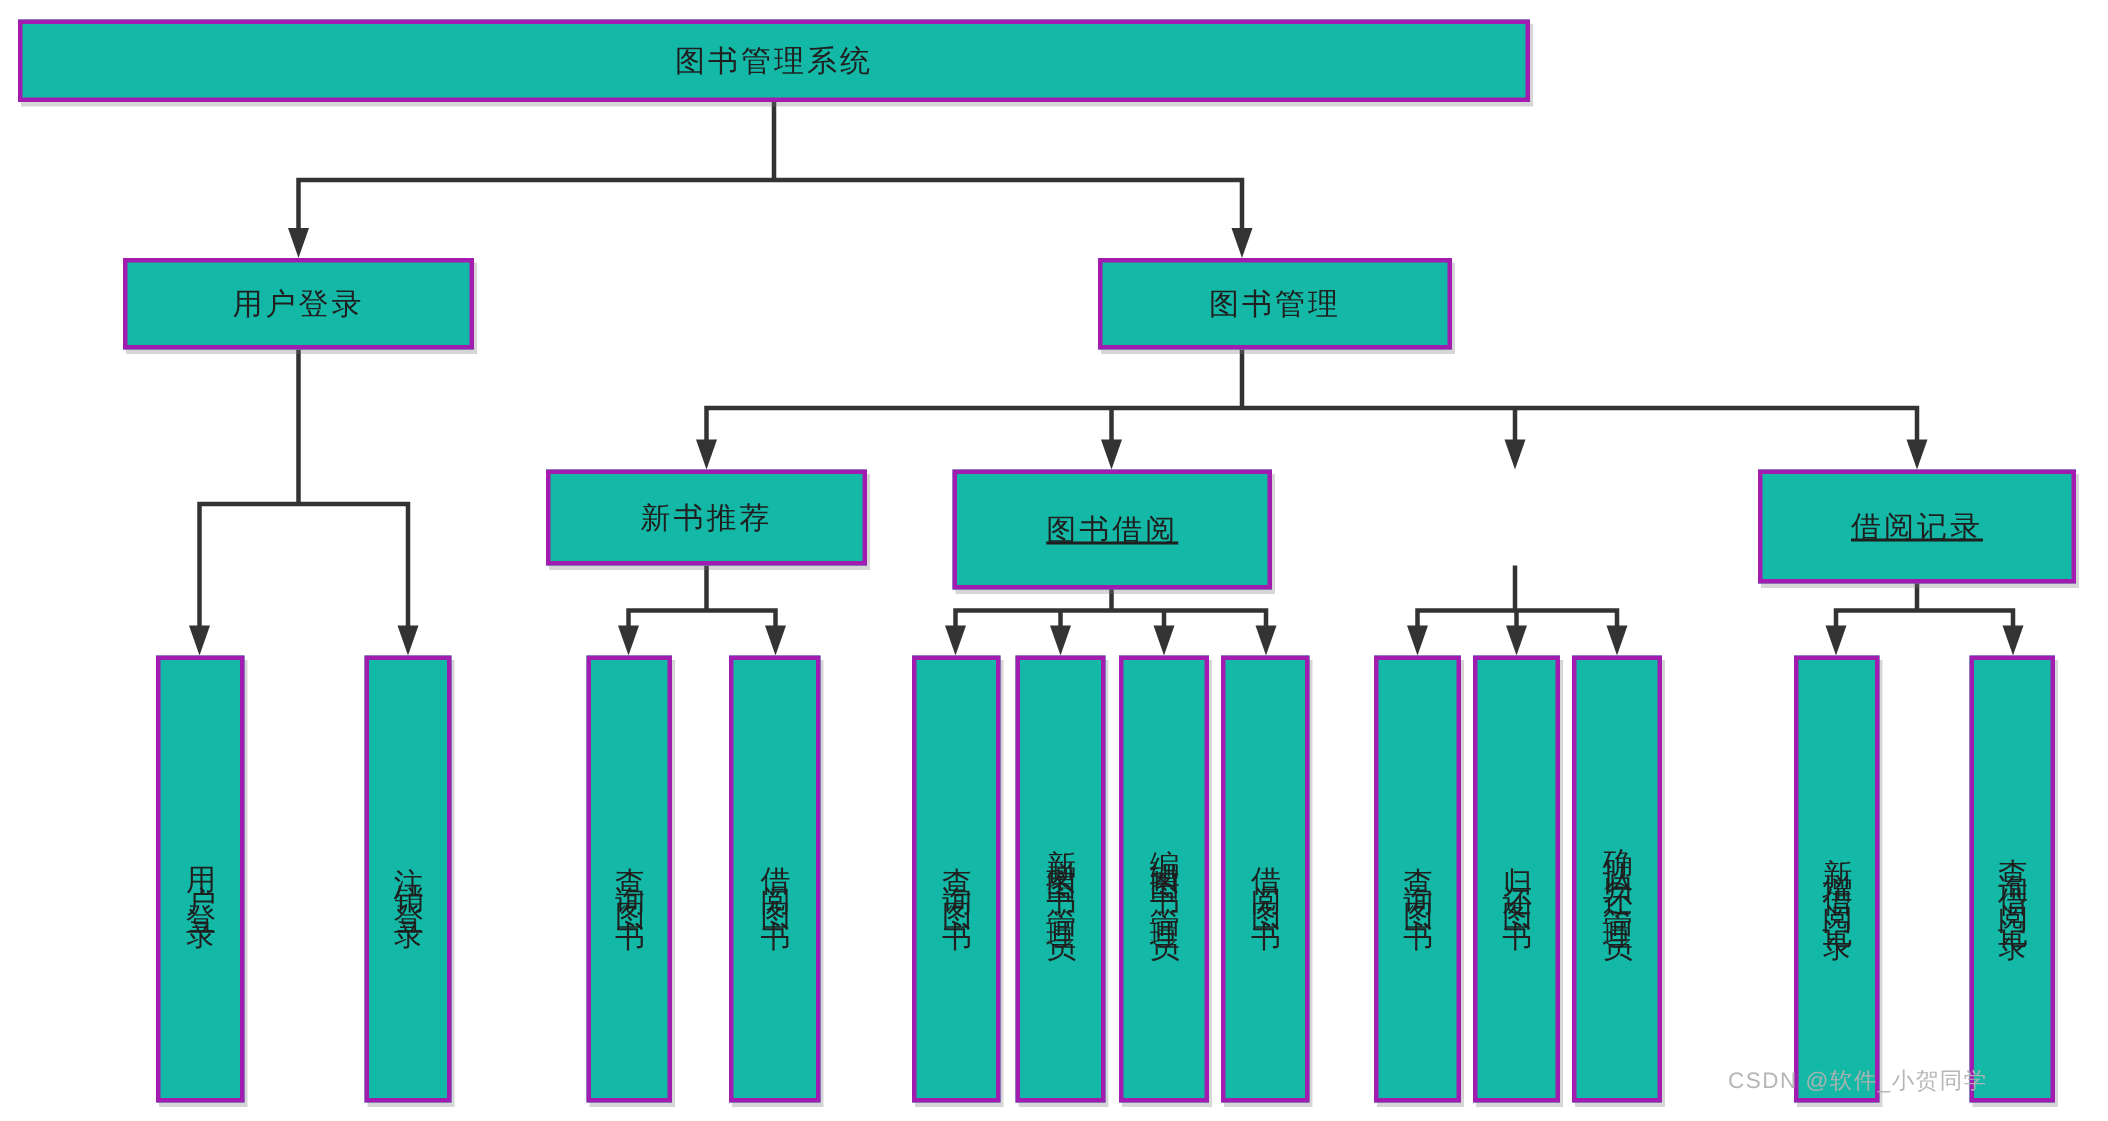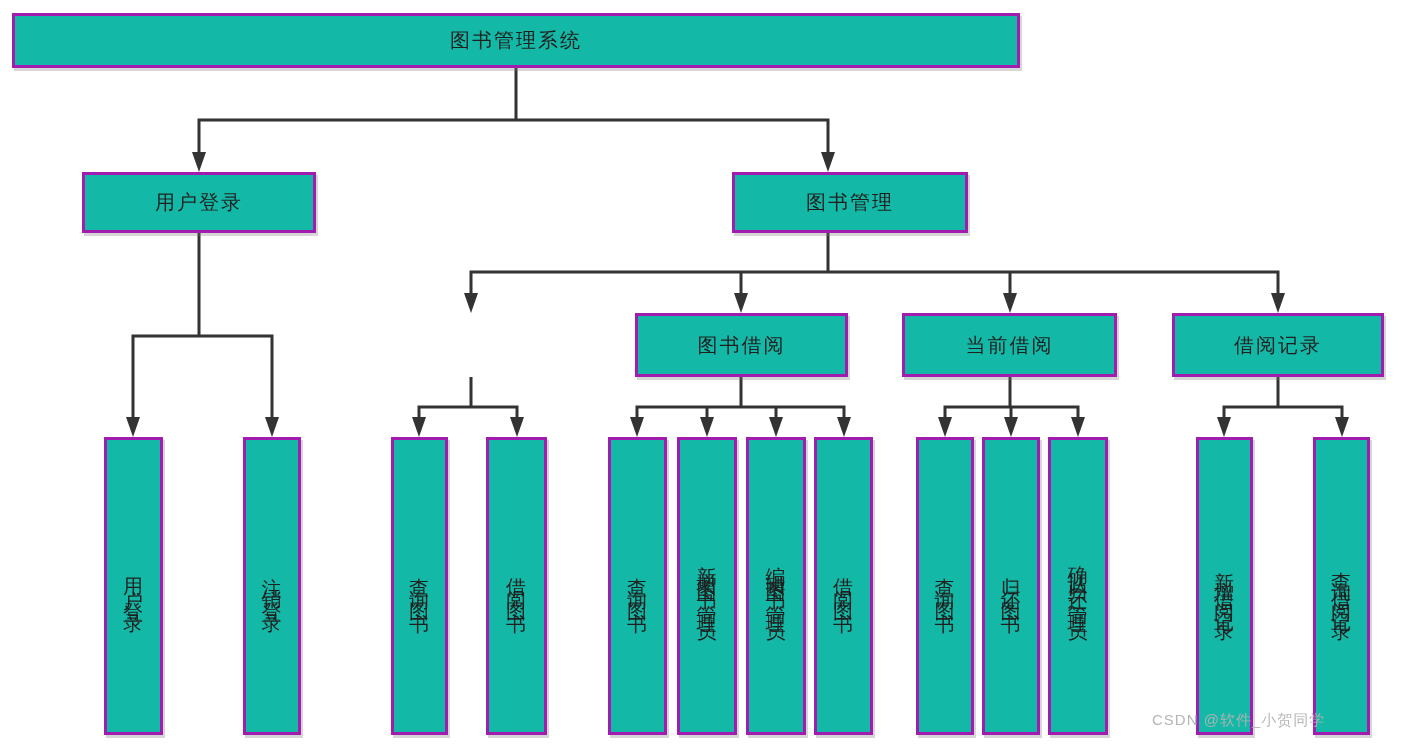--- a/index.html
+++ b/index.html
@@ -100,27 +100,27 @@
     <span>图书管理系统</span>
   </div>
 
   <div class="box hbox" style="left:82px;top:172px;width:234px;height:61px;">
     <span>用户登录</span>
   </div>
   <div class="box hbox" style="left:732px;top:172px;width:236px;height:61px;">
     <span>图书管理</span>
   </div>
 
-  <div class="box hbox" style="left:635px;top:313px;width:213px;height:64px;">
+  <div class="box hbox" style="left:364px;top:313px;width:214px;height:64px;">
+    <span>新书推荐</span>
+  </div>
+  <div class="box hbox" style="left:635px;top:313px;width:213px;height:80px;text-decoration:underline;">
     <span>图书借阅</span>
   </div>
-  <div class="box hbox" style="left:902px;top:313px;width:215px;height:64px;">
-    <span>当前借阅</span>
-  </div>
-  <div class="box hbox" style="left:1172px;top:313px;width:212px;height:64px;">
+  <div class="box hbox" style="left:1172px;top:313px;width:212px;height:76px;text-decoration:underline;">
     <span>借阅记录</span>
   </div>
 
   <div class="box vbox" style="left:104px;top:437px;width:59px;height:298px;">
     <span>用户登录</span>
   </div>
   <div class="box vbox" style="left:243px;top:437px;width:58px;height:298px;">
     <span>注销登录</span>
   </div>
 

